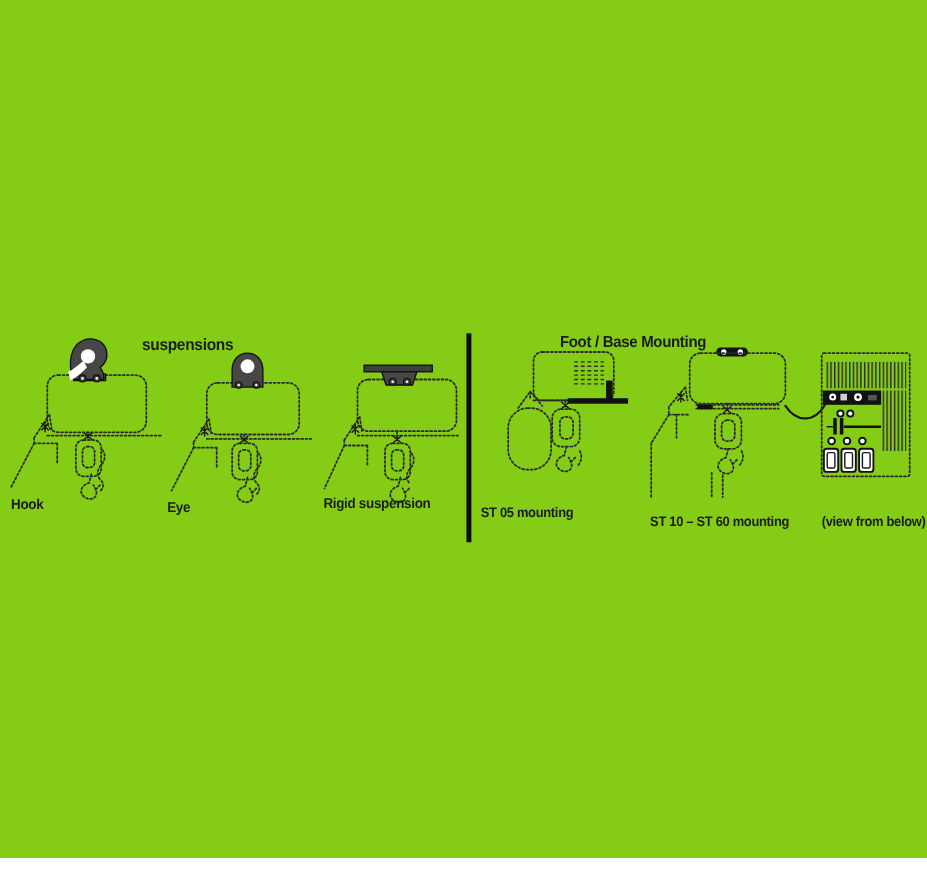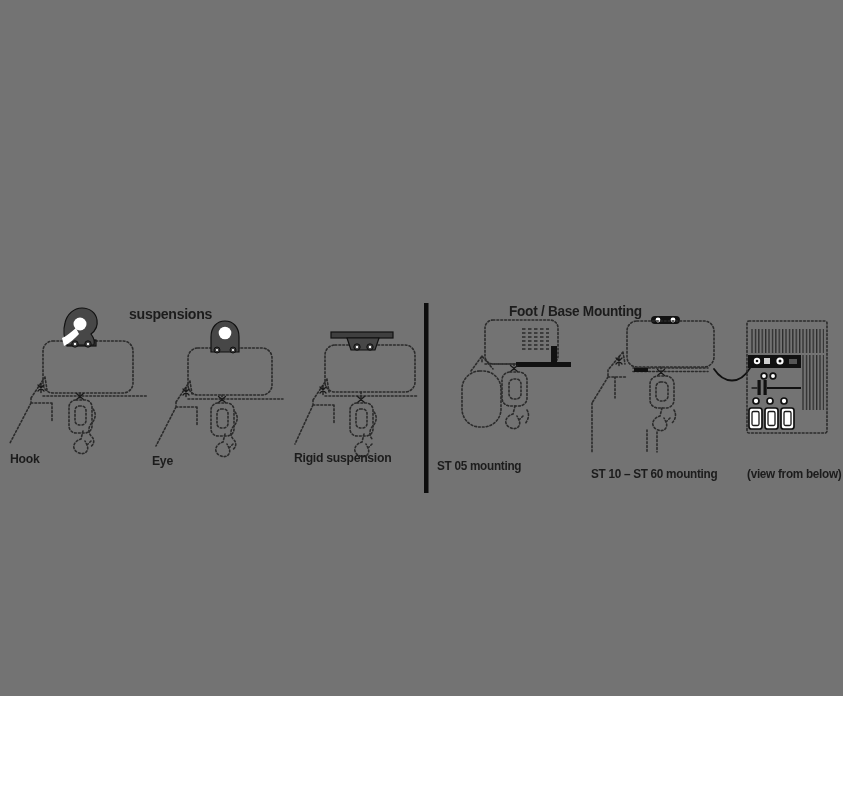--- a/index.html
+++ b/index.html
@@ -1,16 +1,16 @@
 <!DOCTYPE html>
 <html><head>
 <meta charset="utf-8">
 <style>
   html,body{margin:0;padding:0;background:#ffffff;}
-  .stage{position:relative;width:843px;height:696px;background:#737373;overflow:hidden;
+  .stage{position:relative;width:843px;height:780px;background:#84cc16;overflow:hidden;
          font-family:"Liberation Sans",sans-serif;}
   .stage svg{position:absolute;left:0;top:0;}
   .label{position:absolute;font-family:"Liberation Sans",sans-serif;font-weight:700;
          color:#1c1c1c;white-space:nowrap;letter-spacing:-0.3px;
          transform:scaleX(0.94);transform-origin:0 0;}
   
   .d  {fill:none;stroke:#2b2b2b;stroke-width:1.6;stroke-dasharray:1.8 2.1;stroke-linecap:round;}
   .dv {fill:none;stroke:#2b2b2b;stroke-width:1.3;stroke-dasharray:3.5 2.5;}
   .s  {fill:none;stroke:#111;stroke-width:1.8;stroke-linecap:round;}
   .st {fill:none;stroke:#1a1a1a;stroke-width:1.3;stroke-linecap:round;}

